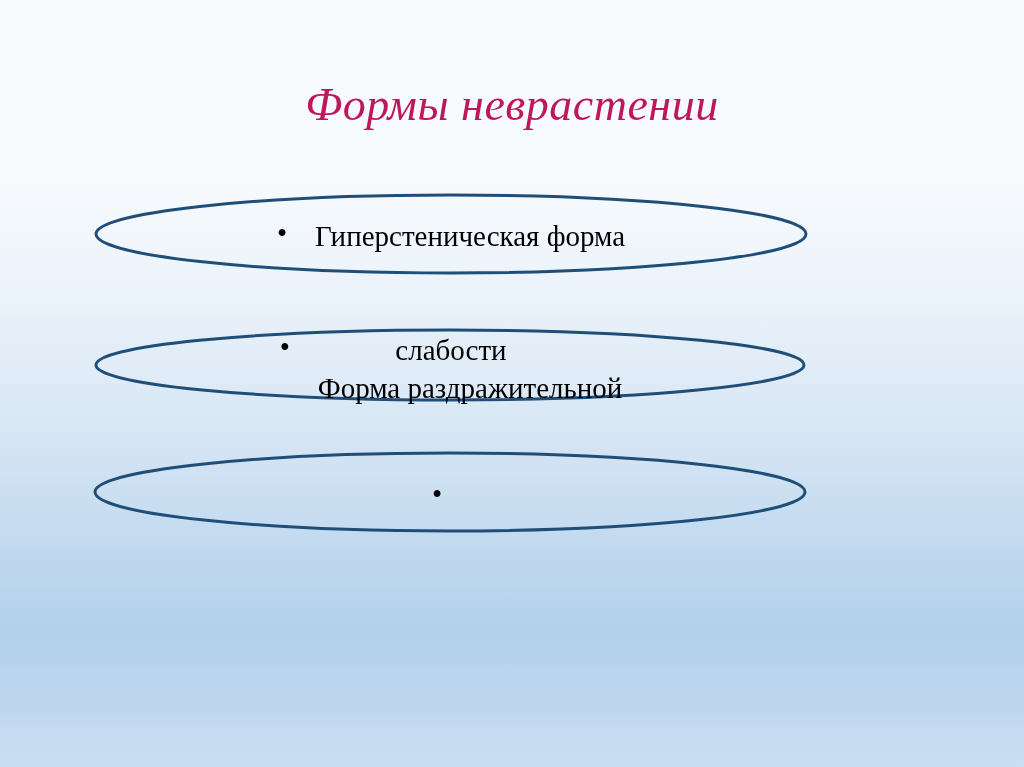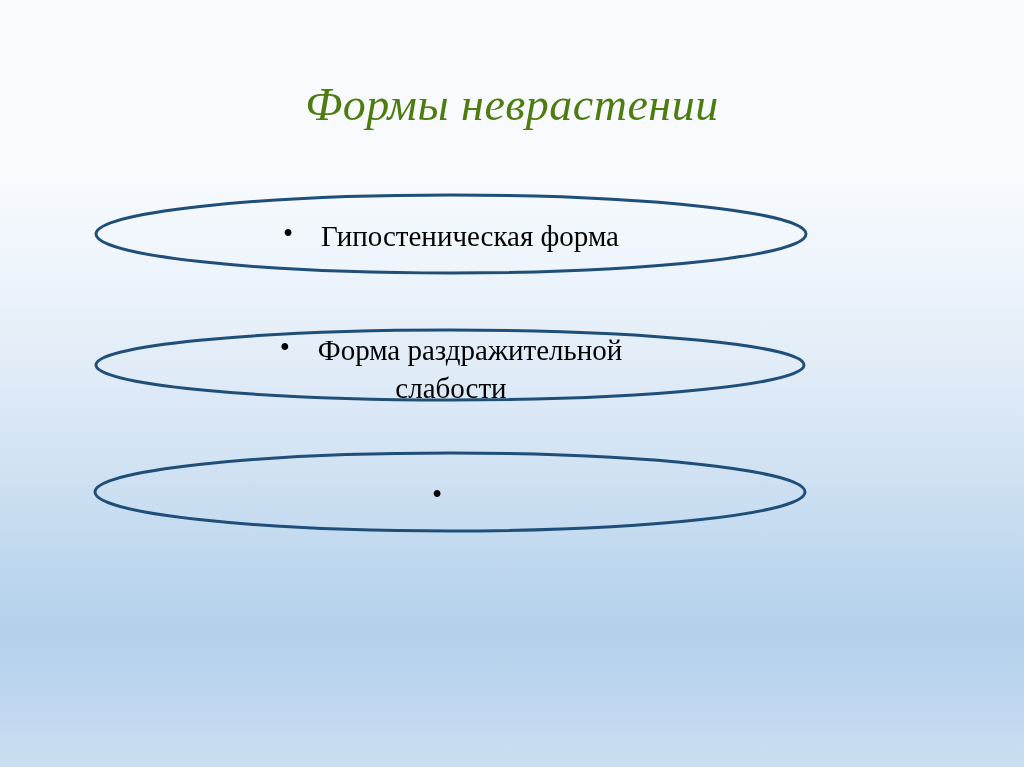--- a/index.html
+++ b/index.html
@@ -7,21 +7,21 @@
       width: 1024px; height: 767px; overflow: hidden; position: relative;
       background: linear-gradient(to bottom,
         #f8fafd 0px, #f8fbfe 170px, #eaf2fa 300px, #d9e7f5 420px,
         #c3daef 540px, #b2d1eb 630px, #bed6ee 700px, #cadff2 767px);
       font-family: "Liberation Serif", serif;
     }
     .slide { position: absolute; inset: 0; }
     .title {
       position: absolute; left: 0; right: 0; top: 78px;
       text-align: center; font-style: italic;
-      font-size: 46px; color: #4d7c0f; letter-spacing: 0.5px;
+      font-size: 46px; color: #be185d; letter-spacing: 0.5px;
     }
     .shapes { position: absolute; left: 0; top: 0; }
     .item {
       position: absolute; left: 96px; width: 710px;
       display: flex; align-items: center; justify-content: center;
       font-size: 29px; color: #000;
     }
     .item .row { display: flex; align-items: flex-start; }
     .bullet { display: inline-block; width: 38px; text-align: left; }
     .text-block { text-align: center; line-height: 38px; }
@@ -34,30 +34,30 @@
 
   <svg class="shapes" width="1024" height="767">
     <ellipse cx="451" cy="234" rx="355" ry="39" fill="none" stroke="#1f4e79" stroke-width="3"></ellipse>
     <ellipse cx="450" cy="365" rx="354" ry="35" fill="none" stroke="#1f4e79" stroke-width="3"></ellipse>
     <ellipse cx="450" cy="492" rx="355" ry="39" fill="none" stroke="#1f4e79" stroke-width="3"></ellipse>
   </svg>
 
   <div class="item" style="top:216px; height:40px;">
     <div class="row">
       <span class="bullet">•</span>
-      <span class="text-block">Гипостеническая форма</span>
+      <span class="text-block">Гиперстеническая форма</span>
     </div>
   </div>
 
   <div class="item" style="top:330px; height:78px;">
     <div class="row">
       <span class="bullet">•</span>
       <div class="text-block">
+        <div style="margin-left:-38px;">слабости</div>
         <div>Форма раздражительной</div>
-        <div style="margin-left:-38px;">слабости</div>
       </div>
     </div>
   </div>
 
   <div class="item" style="top:474px; height:40px;">
     <div class="row">
       <span class="bullet">•</span>
     </div>
   </div>
 </div>

